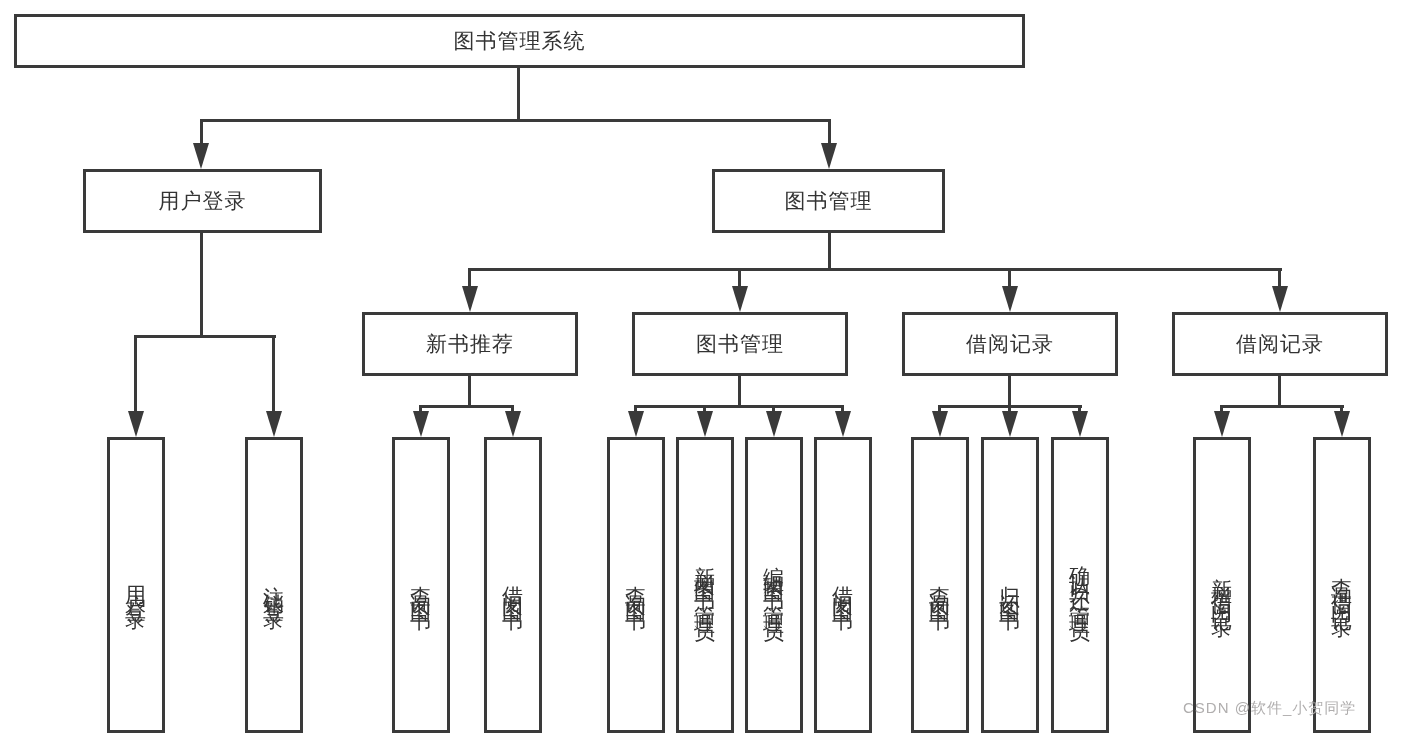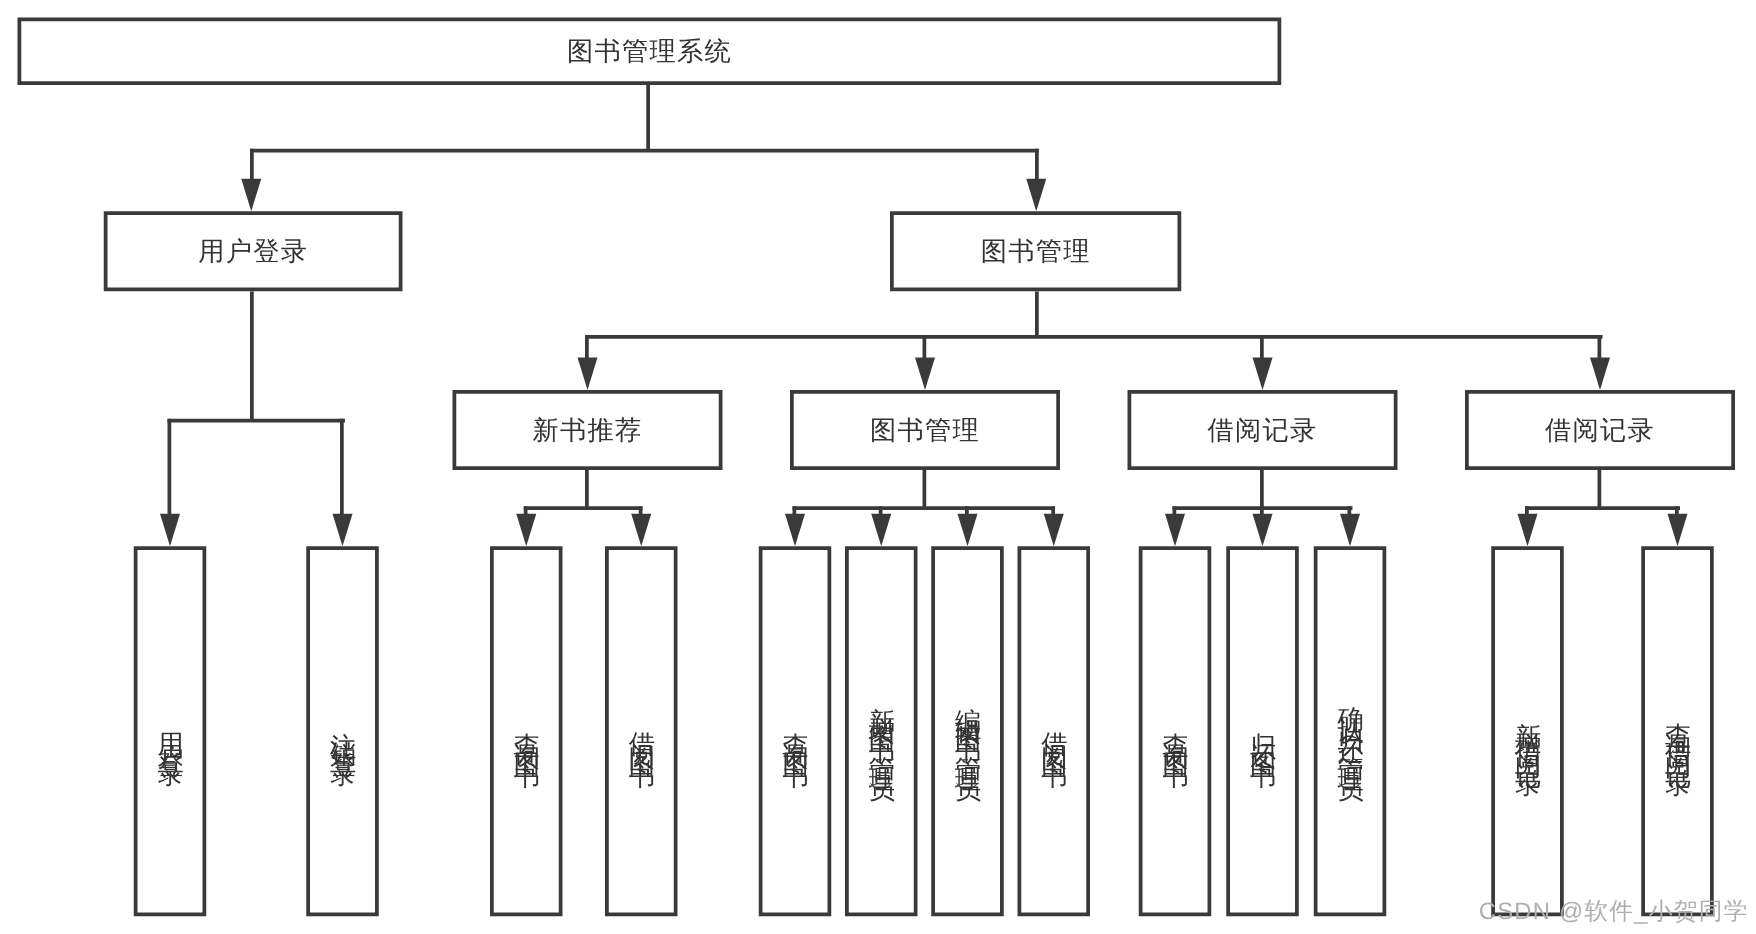--- a/index.html
+++ b/index.html
@@ -47,22 +47,22 @@
     position: absolute;
     width: 0; height: 0;
     border-left: 8px solid transparent;
     border-right: 8px solid transparent;
     border-top: 26px solid var(--line);
     z-index: 1;
   }
   .watermark {
     position: absolute;
     left: 1183px;
-    top: 716px;
-    font-size: 19px;
+    top: 699px;
+    font-size: 15px;
     color: var(--wm);
     letter-spacing: 1px;
     white-space: nowrap;
     z-index: 5;
   }
 </style>
 </head>
 <body>
 
 <div class="canvas">

